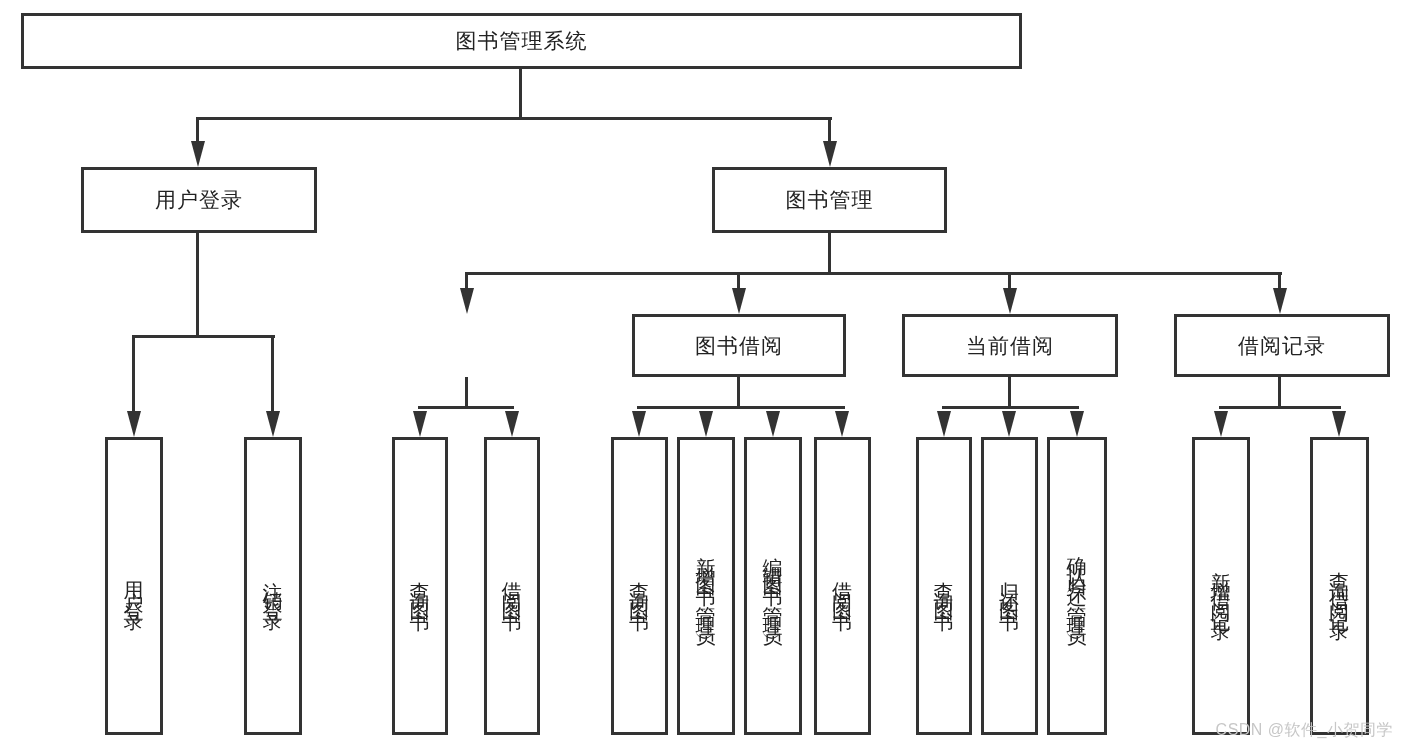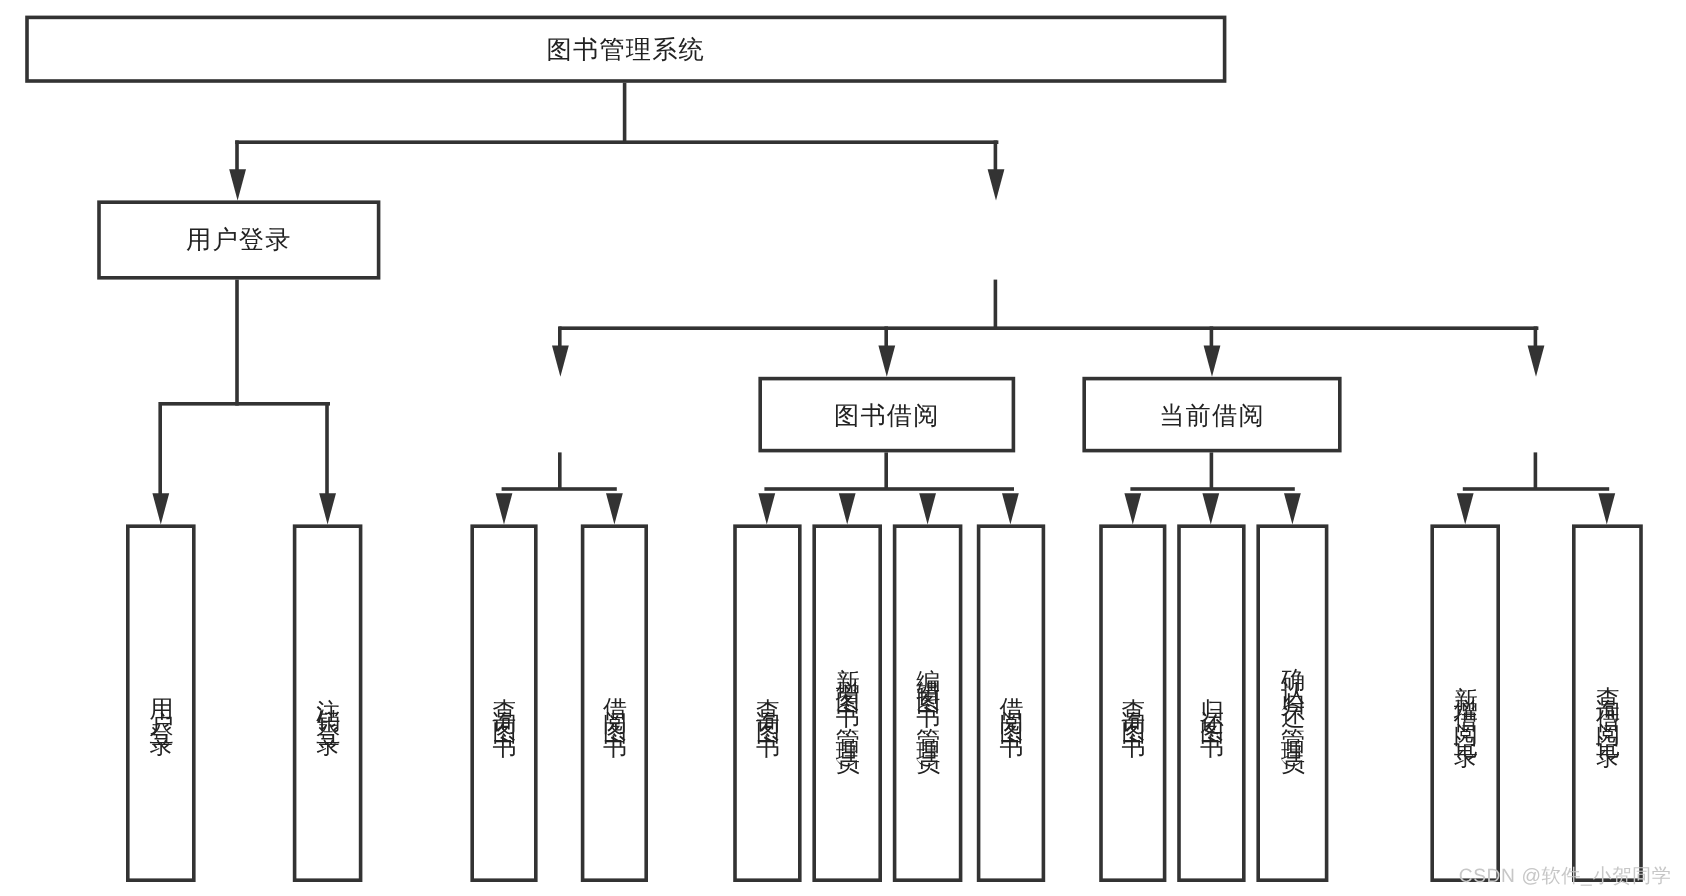--- a/index.html
+++ b/index.html
@@ -35,26 +35,32 @@
 
 <div id="stage">
 
   <div class="box" style="left:21px;top:13px;width:1001px;height:56px">
     <span class="lbl">图书管理系统</span>
   </div>
 
   <div class="box" style="left:81px;top:167px;width:236px;height:66px">
     <span class="lbl">用户登录</span>
   </div>
+  <div class="box" style="left:712px;top:167px;width:235px;height:66px">
+    <span class="lbl">图书管理</span>
+  </div>
 
   <div class="box" style="left:632px;top:314px;width:214px;height:63px">
     <span class="lbl">图书借阅</span>
   </div>
   <div class="box" style="left:902px;top:314px;width:216px;height:63px">
     <span class="lbl">当前借阅</span>
+  </div>
+  <div class="box" style="left:1174px;top:314px;width:216px;height:63px">
+    <span class="lbl">借阅记录</span>
   </div>
 
   <div class="box v" style="left:105px;top:437px;width:58px;height:298px">
     <span class="lbl">用户登录</span>
   </div>
   <div class="box v" style="left:244px;top:437px;width:58px;height:298px">
     <span class="lbl">注销登录</span>
   </div>
 
   <div class="box v" style="left:392px;top:437px;width:56px;height:298px">

